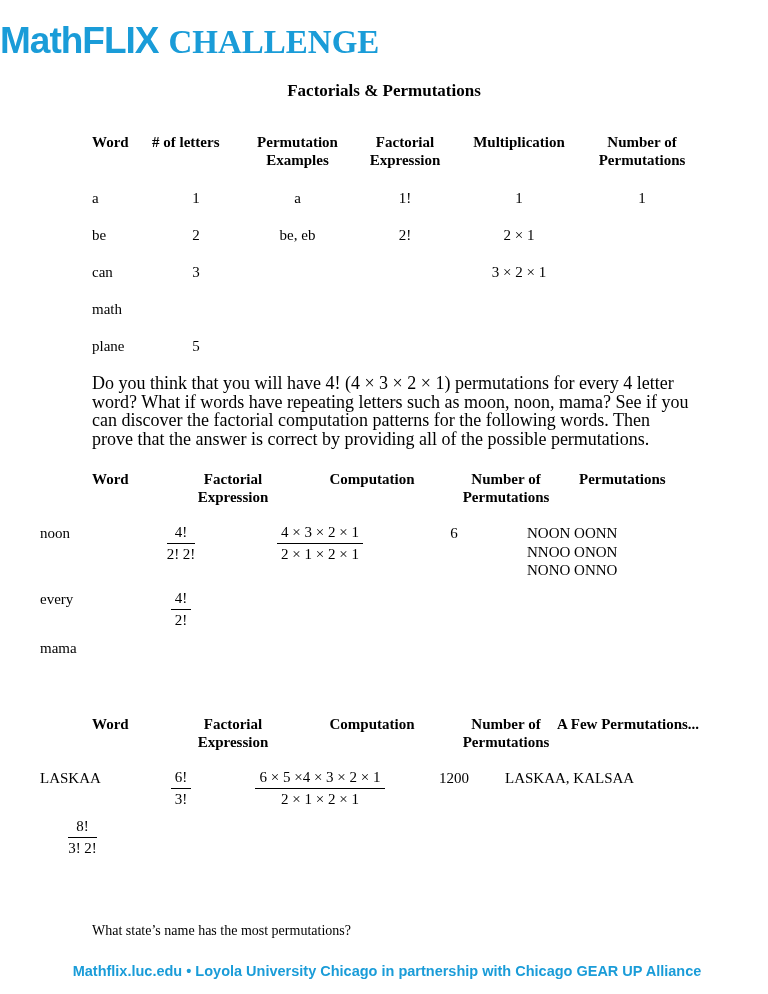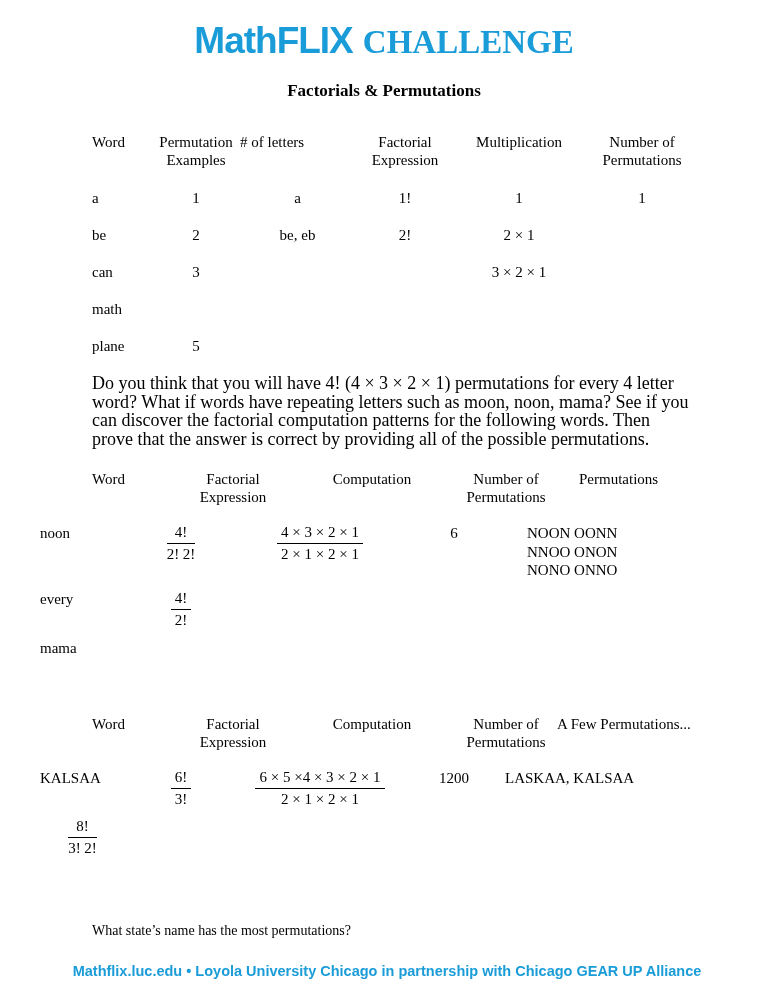--- a/index.html
+++ b/index.html
@@ -8,21 +8,21 @@
   body {
     width: 768px;
     height: 994px;
     background: #ffffff;
     color: #000;
     font-family: "Liberation Serif", serif;
     position: relative;
     overflow: hidden;
   }
 
-  .title-wrap { text-align: center; padding-top: 20px; white-space: nowrap; }
+  .title-wrap { padding-top: 20px; white-space: nowrap; }
   .logo {
     font-family: "Liberation Sans", sans-serif;
     font-weight: bold;
     font-size: 37px;
     color: var(--brand);
     letter-spacing: -1px;
   }
   .challenge {
     font-family: "Liberation Serif", serif;
     font-weight: bold;
@@ -34,21 +34,21 @@
     text-align: center;
     font-weight: bold;
     font-size: 17px;
     margin-top: 19px;
   }
 
   .grid-row { display: grid; margin-left: 92px; font-size: 15px; }
   .t1-cols { grid-template-columns: 60px 88px 115px 100px 128px 118px; }
   .t2-cols { grid-template-columns: 85px 112px 166px 102px 185px; }
 
-  .hdr { font-weight: normal; line-height: 18px; }
+  .hdr { font-weight: bold; line-height: 18px; }
   .cell { line-height: 18px; }
   .ctr { text-align: center; }
   .t1-head { margin-top: 32px; margin-bottom: 20px; }
   .t1-row { margin-bottom: 19px; }
   .t-head { margin-bottom: 18px; }
   .t-row { margin-bottom: 10px; margin-left: 40px; }
 
   .perm-pad { padding-left: 22px; }
   .perm-pad3 { padding-left: 0px; }
 
@@ -95,22 +95,22 @@
 </head>
 <body>
 
 <div class="title-wrap">
   <span class="logo">MathFLIX</span><span class="challenge">CHALLENGE</span>
 </div>
 <div class="subtitle">Factorials &amp; Permutations</div>
 
 <div class="grid-row t1-cols t1-head">
   <div class="hdr">Word</div>
+  <div class="hdr"># of letters</div>
   <div class="hdr ctr">Permutation Examples</div>
-  <div class="hdr"># of letters</div>
   <div class="hdr ctr">Factorial Expression</div>
   <div class="hdr ctr">Multiplication</div>
   <div class="hdr ctr">Number of Permutations</div>
 </div>
 
 <div class="grid-row t1-cols t1-row">
   <div class="cell">a</div>
   <div class="cell ctr">1</div>
   <div class="cell ctr">a</div>
   <div class="cell ctr">1!</div>
@@ -208,21 +208,21 @@
 <div class="t3-wrap">
   <div class="grid-row t2-cols t-head">
     <div class="hdr">Word</div>
     <div class="hdr ctr">Factorial Expression</div>
     <div class="hdr ctr">Computation</div>
     <div class="hdr ctr">Number of Permutations</div>
     <div class="hdr perm-pad3">A Few Permutations...</div>
   </div>
 
   <div class="grid-row t2-cols t-row">
-    <div class="cell">KALSAA</div>
+    <div class="cell">LASKAA</div>
     <div class="cell ctr">
       <span class="frac">
         <span class="fnum">6!</span>
         <span class="fden">3!</span>
       </span>
     </div>
     <div class="cell ctr">
       <span class="frac">
         <span class="fnum">6 × 5 ×4 × 3 × 2 × 1</span>
         <span class="fden">2 × 1 × 2 × 1</span>

